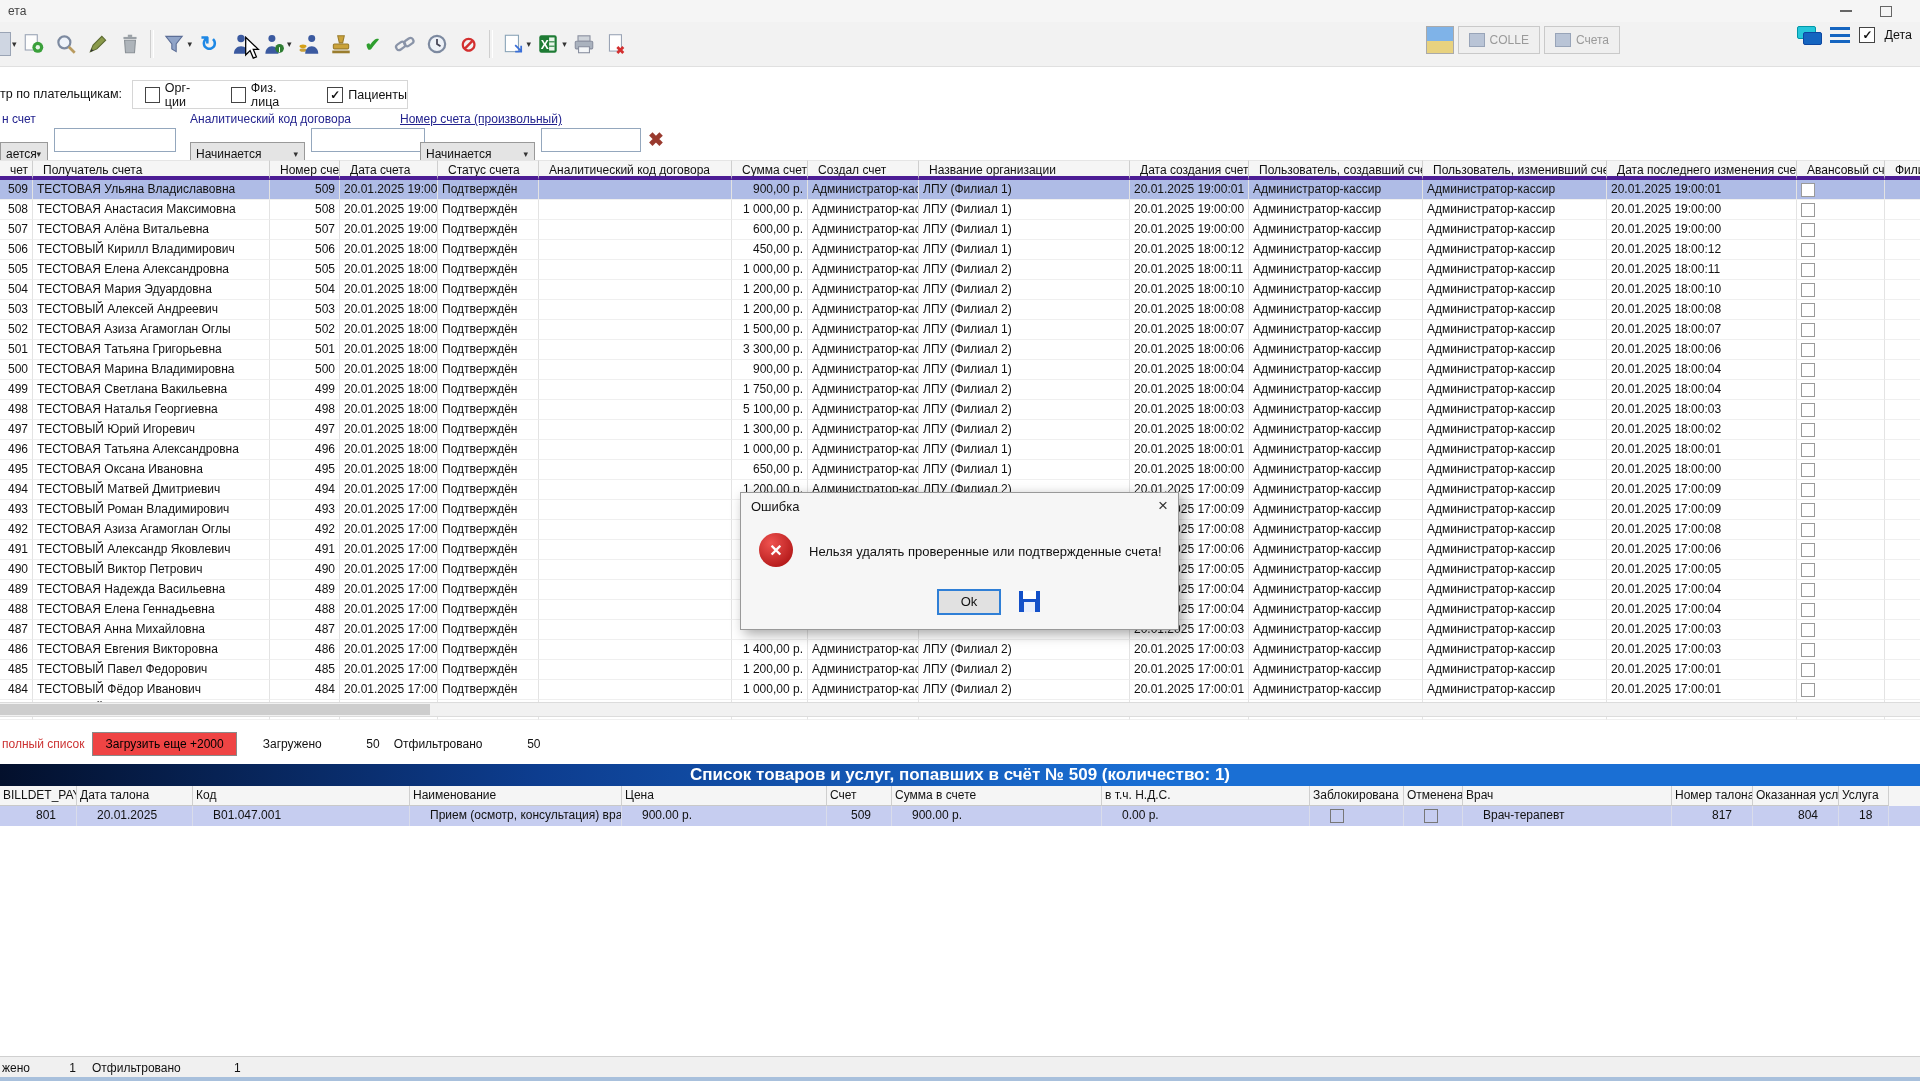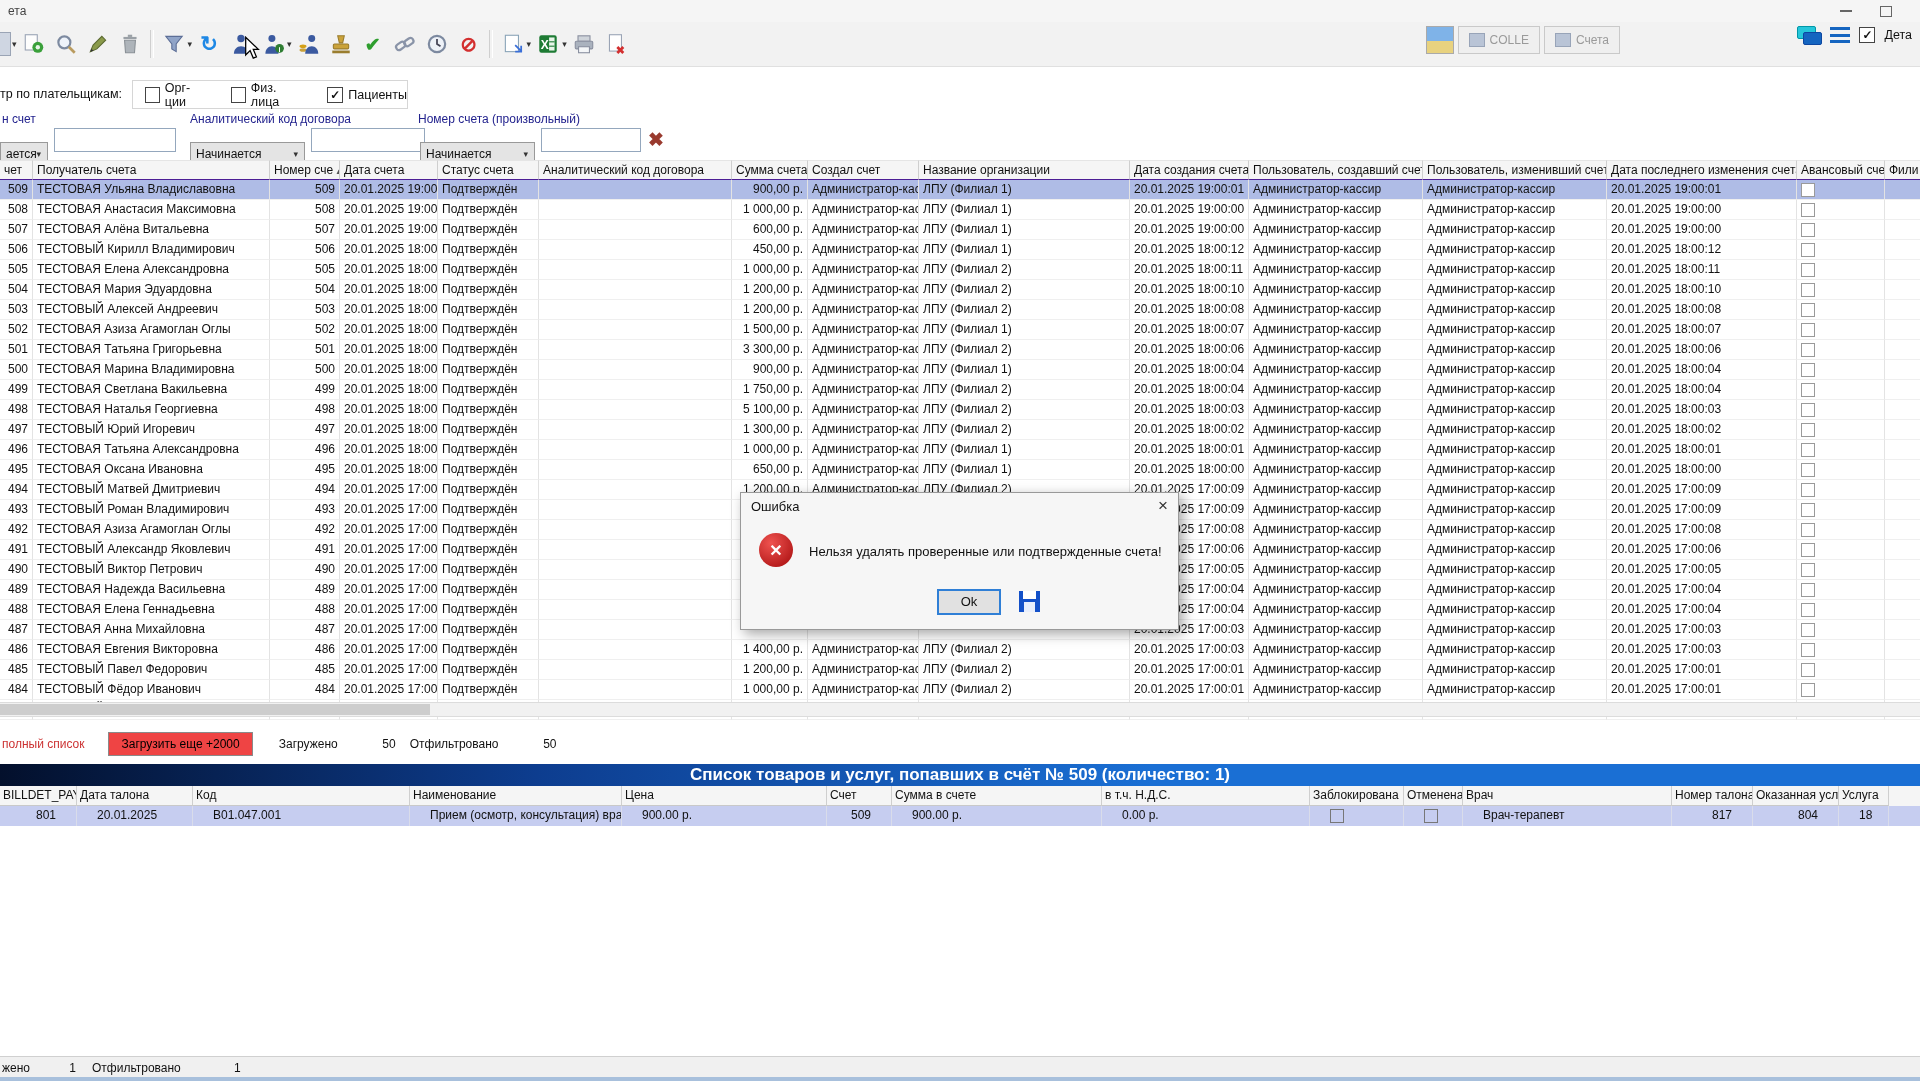--- a/index.html
+++ b/index.html
@@ -48,35 +48,35 @@
   .flabel{position:absolute;top:112px;font-size:12px;color:#23238e;}
   .fctrl{position:absolute;top:128px;height:24px;}
   .combo{background:#e4e4e4;border:1px solid #999;height:24px;display:flex;align-items:center;
          justify-content:space-between;padding:0 5px;font-size:12px;box-sizing:border-box;margin-top:14px;}
   .tinput{background:#fff;border:1px solid #94a7bd;height:24px;box-sizing:border-box;}
   .clearx{position:absolute;left:648px;top:128px;font-size:19px;font-weight:bold;color:#993a2e;}
   
   .mtable{position:absolute;left:0;top:160px;width:1930px;}
   .mhead,.mrow{display:grid;grid-template-columns:33px 237px 70px 98px 101px 193px 76px 111px 211px 119px 174px 184px 190px 88px 45px;}
   .mhead{height:20px;background:#f5f5f5;}
-  .mhead .hc{border-right:1px solid #cfcfcf;border-bottom:1px solid #4c1d95;border-top:1px solid #e5e5e5;
-             padding:0 4px;line-height:19px;font-size:12px;white-space:nowrap;overflow:hidden;}
+  .mhead .hc{border-right:1px solid #cfcfcf;border-bottom:4px solid #4c1d95;border-top:1px solid #e5e5e5;
+             padding:0 10px;line-height:19px;font-size:12px;white-space:nowrap;overflow:hidden;}
   .mrow{height:20px;background:#fff;}
   .mrow.selected{background:#afbce6;}
   .mc{border-right:1px solid #e3e3e3;border-bottom:1px solid #efefef;padding:0 4px;line-height:19px;
       font-size:12px;white-space:nowrap;overflow:hidden;}
   .num{text-align:right;}
   .cb{width:12px;height:12px;border:1px solid #9a9a9a;background:#fff;display:inline-block;margin-top:3px;}
   .sort{font-size:9px;color:#555;}
   
   .hscroll1{position:absolute;left:0;top:702px;width:100%;height:13px;background:#f1f1f1;
             border-top:1px solid #dcdcdc;border-bottom:1px solid #dcdcdc;}
   .hscroll1 .thumb{width:430px;height:11px;background:#cdcdcd;margin-top:1px;}
   .footer-row{position:absolute;left:0;top:730px;width:100%;height:28px;display:flex;align-items:center;}
-  .incomplete{color:#cc3333;font-size:12px;margin:0 24px 0 2px;}
+  .incomplete{color:#cc3333;font-size:12px;margin:0 8px 0 2px;}
   .loadbtn{border:1px solid #8a8a8a;background:#ef4444;font-size:12px;padding:4px 12px;}
   .flab{font-size:12px;margin-left:26px;}
   .fval{font-size:12px;width:58px;text-align:right;}
   
   .band{position:absolute;left:0;top:764px;width:100%;height:22px;
         background:linear-gradient(90deg,#03102c 0%,#0d3d8f 28%,#1a6fd4 60%,#1a6fd4 100%);
         color:#fff;font-weight:bold;font-size:17px;text-align:center;line-height:22px;}
   .btable{position:absolute;left:0;top:786px;width:1930px;}
   .bhead,.brow{display:grid;grid-template-columns:77px 116px 217px 212px 205px 65px 210px 208px 94px 59px 209px 81px 86px 50px;}
   .bhead{height:20px;background:#f5f5f5;}
@@ -281,21 +281,21 @@
         </span>
       <span class="pcheck">
           <span class="cbx">✓</span>
           <span>Пациенты</span>
         </span>
     </div>
   </div>
 
   <span class="flabel" style="left:2px;">н счет</span>
   <span class="flabel" style="left:190px;">Аналитический код договора</span>
-  <span class="flabel" style="left:418px;">Номер счета (произвольный)</span>
+  <span class="flabel" style="left:400px;text-decoration:underline;">Номер счета (произвольный)</span>
   <div class="fctrl combo" style="left:0;width:48px;">
       <span>ается</span>
       <span class="caret">▾</span>
     </div>
   <div class="fctrl tinput" style="left:54px;width:122px;"></div>
   <div class="fctrl combo" style="left:190px;width:115px;">
       <span>Начинается</span>
       <span class="caret">▾</span>
     </div>
   <div class="fctrl tinput" style="left:311px;width:114px;"></div>

